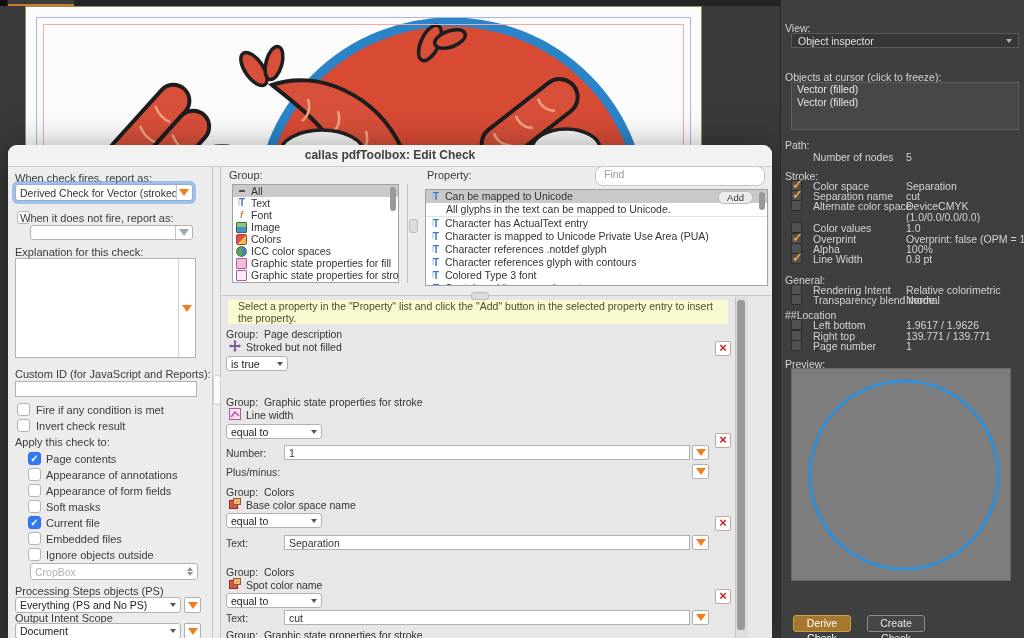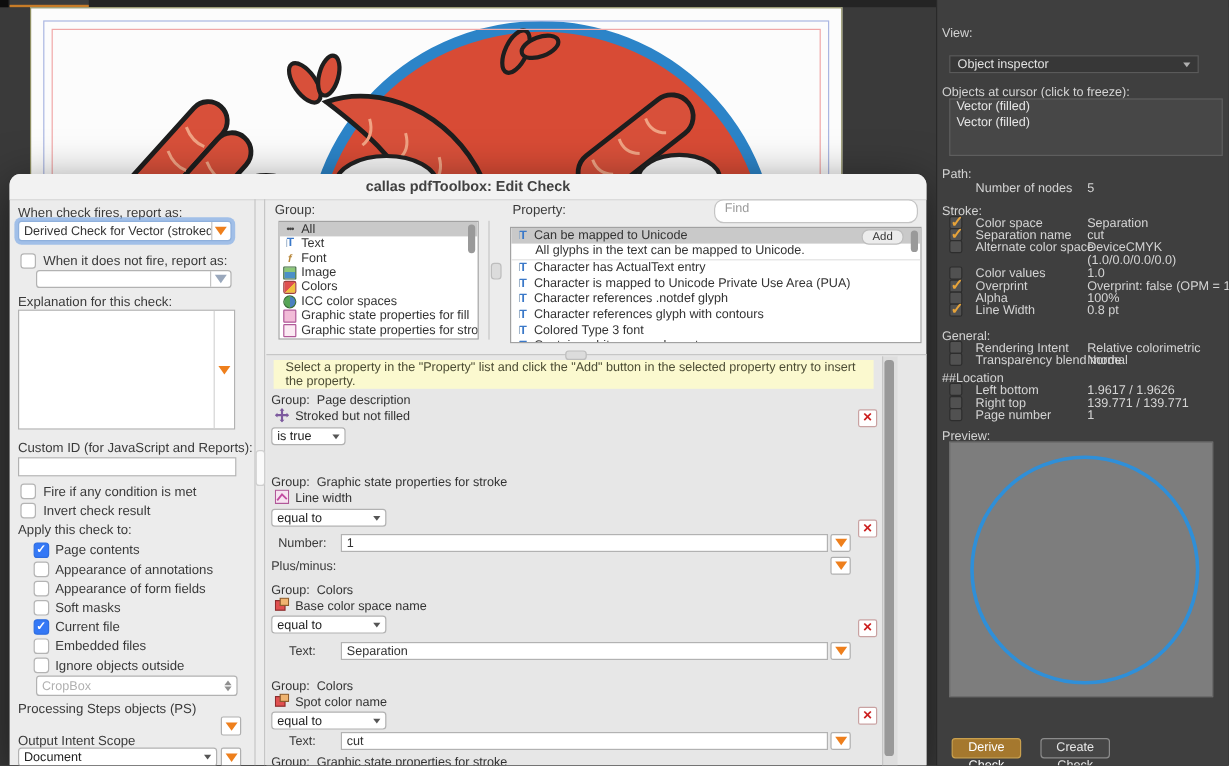--- a/index.html
+++ b/index.html
@@ -69,21 +69,21 @@
   .gi-font{color:#b8873a;font-weight:700;font-style:italic;}
   .gi-img{background:linear-gradient(180deg,#8cc878 45%,#4a90c8 45%);border:1px solid #3a6a3a;width:10px;height:9px;border-radius:1px;}
   .gi-col{background:linear-gradient(135deg,#e05050 50%,#f0c040 50%);border:1px solid #a04040;width:9px;height:9px;border-radius:2px;}
   .gi-icc{background:linear-gradient(90deg,#56a556 50%,#4a80c0 50%);border:1px solid #3a703a;width:9px;height:9px;border-radius:50%;}
   .gi-gf{background:#f2bcd8;border:1px solid #b05898;width:9px;height:9px;border-radius:1px;}
   .gi-gs{background:#fbeaf3;border:1px solid #b05898;width:9px;height:9px;border-radius:1px;}
 
   
   .condarea{background:#e7e7e7;}
   .note{background:#fbf9cf;display:flex;align-items:center;padding:0 10px;font-size:10.5px;color:#4c4c34;box-sizing:border-box;}
-  .fieldlbl{font-size:10.5px;color:#3a3a3a;text-align:center;}
+  .fieldlbl{font-size:10.5px;color:#3a3a3a;text-align:left;}
 
   
   .ipanel{left:780px;top:0;width:244px;height:638px;background:#3f3f3f;border-left:1px solid #292929;
           font-size:10.5px;color:#d4d4d4;}
   .ilab{color:#d4d4d4;white-space:nowrap;}
   .dsel{background:#373737;border:1px solid #5a5a5a;color:#e2e2e2;display:flex;align-items:center;padding:0 6px;
         font-size:10.5px;box-sizing:border-box;}
   .dsel .car{margin-left:auto;width:0;height:0;border-left:3px solid transparent;border-right:3px solid transparent;border-top:4px solid #b0b0b0;}
   .olist{background:#474747;border:1px solid #5e5e5e;box-sizing:border-box;}
   .orow{height:13px;line-height:13px;padding-left:5px;color:#e6e6e6;white-space:nowrap;}
@@ -139,21 +139,21 @@
     <div class="abs titlebar">callas pdfToolbox: Edit Check</div>
 
     <div class="abs lbl" style="left:7px;top:27px">When check fires, report as:</div>
     <div class="abs combo" style="left:7px;top:39px;width:178px;height:17px">
       <span class="txt">Derived Check for Vector (stroked)</span>
       <span class="awrap">
           <span class="tri-o"></span>
         </span>
     </div>
     <div class="abs cb" style="left:9px;top:66px"></div>
-    <div class="abs lbl" style="left:28px;top:67px">When it does not fire, report as:</div>
+    <div class="abs lbl" style="left:12px;top:67px">When it does not fire, report as:</div>
     <div class="abs comboplain" style="left:22px;top:80px;width:163px;height:15px">
       <span class="txt"></span>
       <span class="awrap">
           <span class="tri-g"></span>
         </span>
     </div>
     <div class="abs lbl" style="left:7px;top:101px">Explanation for this check:</div>
     <div class="abs inp" style="left:7px;top:113px;width:181px;height:100px">
       <div class="abs" style="right:16px;top:0;width:1px;height:98px;background:#d4d4d4"></div>
       <span class="abs tri-o" style="right:3px;top:46px"></span>
@@ -183,20 +183,24 @@
     <div class="abs lbl" style="left:38px;top:404px">Ignore objects outside</div>
 
     <div class="abs sel dis" style="left:22px;top:418px;width:168px;height:17px">
       <span>CropBox</span>
       <span class="stepper">
           <i class="up"></i>
           <i class="dn"></i>
         </span>
     </div>
     <div class="abs lbl" style="left:7px;top:440px">Processing Steps objects (PS)</div>
+    <div class="abs sel" style="left:7px;top:452px;width:166px;height:16px">
+      <span>Everything (PS and No PS)</span>
+        <span class="car"></span>
+    </div>
     <div class="abs arrowbtn" style="left:176px;top:452px;width:17px;height:16px">
         <span class="tri-o"></span>
       </div>
     <div class="abs lbl" style="left:7px;top:467px">Output Intent Scope</div>
     <div class="abs sel" style="left:7px;top:478px;width:166px;height:16px">
       <span>Document</span>
         <span class="car"></span>
     </div>
     <div class="abs arrowbtn" style="left:176px;top:478px;width:17px;height:16px">
         <span class="tri-o"></span>
@@ -391,21 +395,21 @@
     <div class="abs arrowbtn" style="left:684px;top:465px;width:17px;height:15px">
         <span class="tri-o"></span>
       </div>
 
     <div class="abs sml" style="left:218px;top:484px">
       <span>Group:</span>&nbsp; <span>Graphic state properties for stroke</span></div>
   </div>
 
   <div class="abs ipanel">
     <div class="abs ilab" style="left:4px;top:22px">View:</div>
-    <div class="abs dsel" style="left:10px;top:46px;width:208px;height:15px">
+    <div class="abs dsel" style="left:10px;top:33px;width:228px;height:15px">
       <span>Object inspector</span>
         <span class="car"></span>
     </div>
 
     <div class="abs ilab" style="left:4px;top:71px">Objects at cursor (click to freeze):</div>
     <div class="abs olist" style="left:10px;top:82px;width:228px;height:48px">
       <div class="orow">Vector (filled)</div>
       <div class="orow">Vector (filled)</div>
     </div>
 

